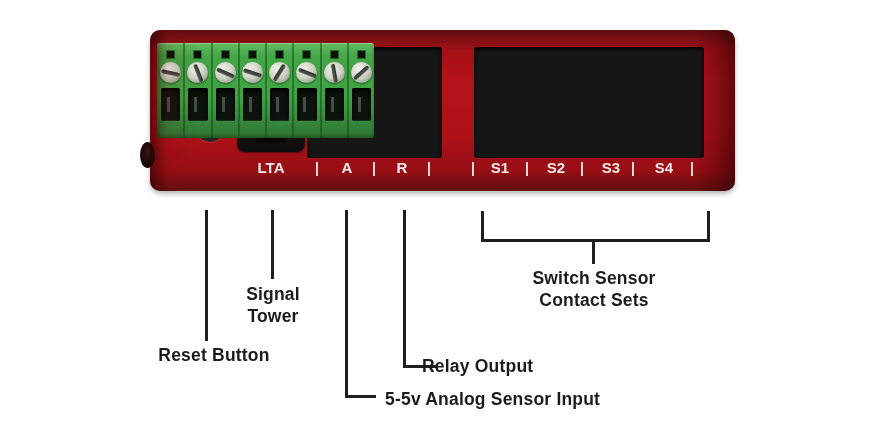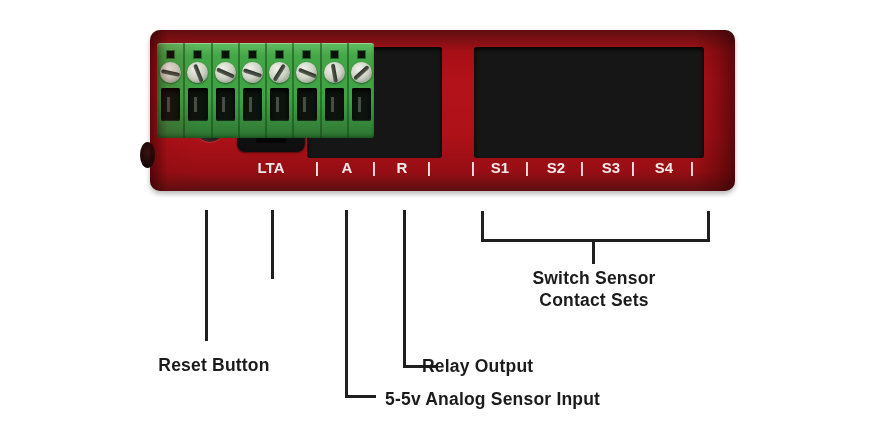--- a/index.html
+++ b/index.html
@@ -218,22 +218,24 @@
   <div class="aline" style="left:271px;top:210px;width:3px;height:69px"></div>
   <div class="aline" style="left:345px;top:210px;width:3px;height:188px"></div>
   <div class="aline" style="left:345px;top:395px;width:31px;height:3px"></div>
   <div class="aline" style="left:403px;top:210px;width:3px;height:158px"></div>
   <div class="aline" style="left:403px;top:365px;width:34px;height:3px"></div>
   <div class="aline" style="left:481px;top:211px;width:3px;height:31px"></div>
   <div class="aline" style="left:707px;top:211px;width:3px;height:31px"></div>
   <div class="aline" style="left:481px;top:239px;width:229px;height:3px"></div>
   <div class="aline" style="left:592px;top:242px;width:3px;height:22px"></div>
 
-  <div class="alabel center" style="left:138px;top:355px;width:152px">Reset Button</div>
+  <div class="alabel center" style="left:138px;top:345px;width:152px">Reset Button</div>
   <div class="alabel center two-line" style="left:213px;top:283px;width:120px">
+    <div>Signal</div>
+    <div>Tower</div>
   </div>
   <div class="alabel" style="left:385px;top:389px">5-5v Analog Sensor Input</div>
   <div class="alabel" style="left:422px;top:356px">Relay Output</div>
   <div class="alabel center two-line" style="left:514px;top:267px;width:160px">
     <div>Switch Sensor</div>
     <div>Contact Sets</div>
   </div>
 
 </div>
 

